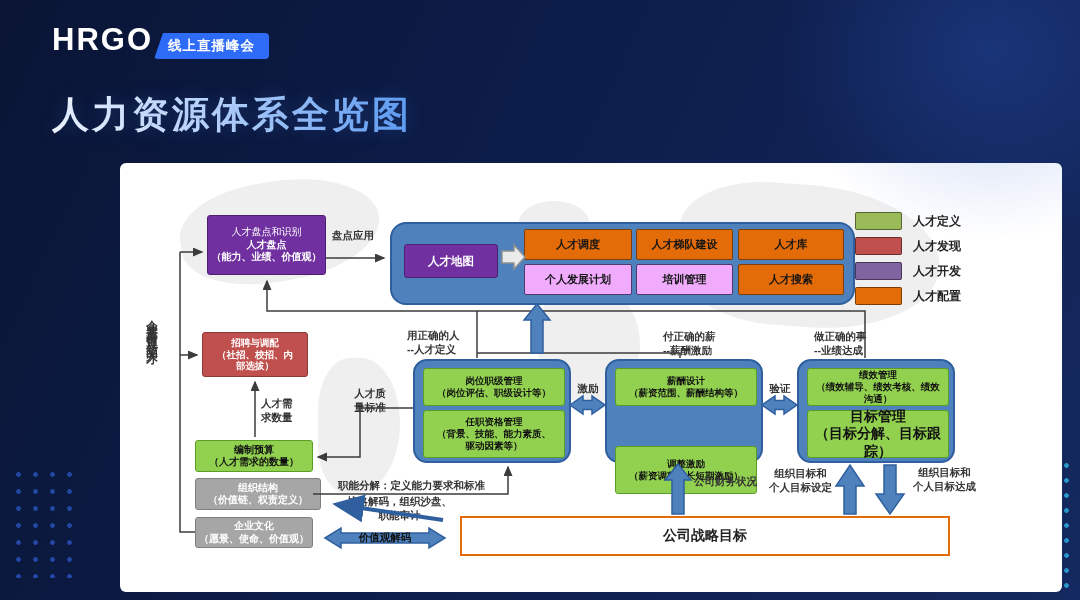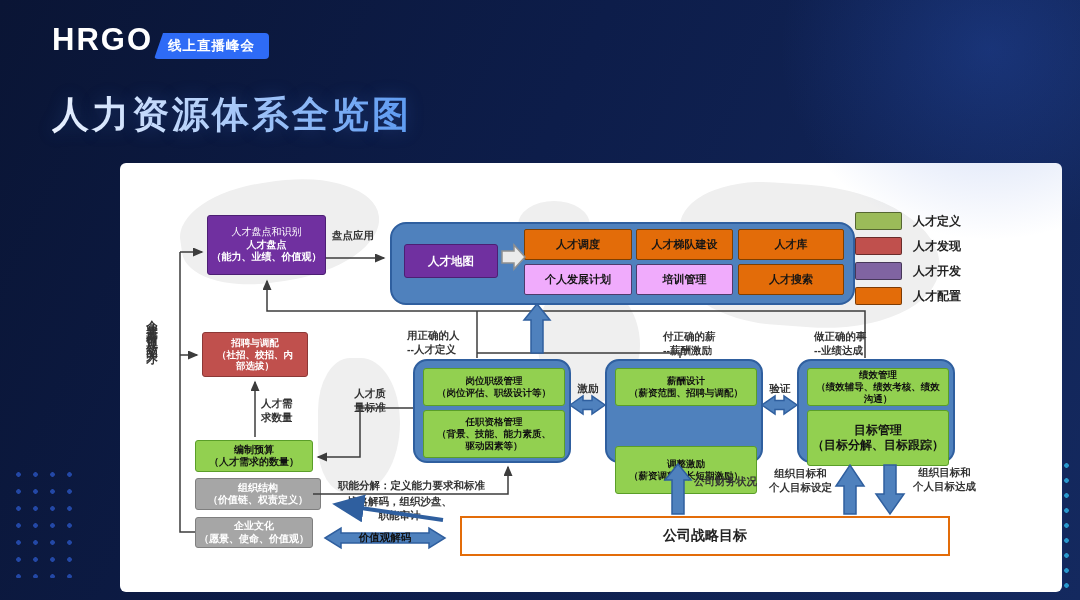--- a/index.html
+++ b/index.html
@@ -111,29 +111,29 @@
 
     <div class="container" style="left:293px;top:196px;width:158px;height:104px;border-radius:14px;">
       <div class="box greenBox" style="left:8px;top:7px;width:142px;height:38px;font-size:9.5px;">岗位职级管理
 （岗位评估、职级设计等）</div>
       <div class="box greenBox" style="left:8px;top:49px;width:142px;height:48px;font-size:9.5px;">任职资格管理
 （背景、技能、能力素质、
 驱动因素等）</div>
     </div>
     <div class="container" style="left:485px;top:196px;width:158px;height:104px;border-radius:14px;">
       <div class="box greenBox" style="left:8px;top:7px;width:142px;height:38px;font-size:9.5px;">薪酬设计
-（薪资范围、招聘与调配）</div>
+（薪资范围、薪酬结构等）</div>
       <div class="box greenBox" style="left:8px;top:49px;width:142px;height:48px;font-size:9.5px;margin-top:36px;">调整激励
 （薪资调整及长短期激励）</div>
     </div>
     <div class="container" style="left:677px;top:196px;width:158px;height:104px;border-radius:14px;">
       <div class="box greenBox" style="left:8px;top:7px;width:142px;height:38px;font-size:9.5px;">绩效管理
 （绩效辅导、绩效考核、绩效
 沟通）</div>
-      <div class="box greenBox" style="left:8px;top:49px;width:142px;height:56px;font-size:12px;">目标管理
+      <div class="box greenBox" style="left:8px;top:49px;width:142px;height:48px;font-size:14px;">目标管理
 （目标分解、目标跟踪）</div>
     </div>
 
     <div class="lbl" style="left:444px;top:219px;width:48px;text-align:center;">激励</div>
     <div class="lbl" style="left:636px;top:219px;width:48px;text-align:center;">验证</div>
 
     <div class="lbl" style="left:215px;top:224px;width:70px;text-align:center;">人才质
 量标准</div>
     <div class="lbl" style="left:218px;top:316px;">职能分解：定义能力要求和标准</div>
     <div class="lbl" style="left:222px;top:332px;width:115px;text-align:center;">战略解码，组织沙盘、

